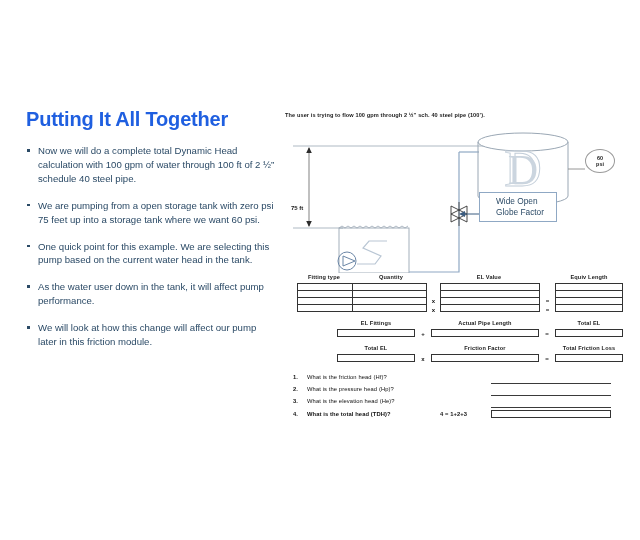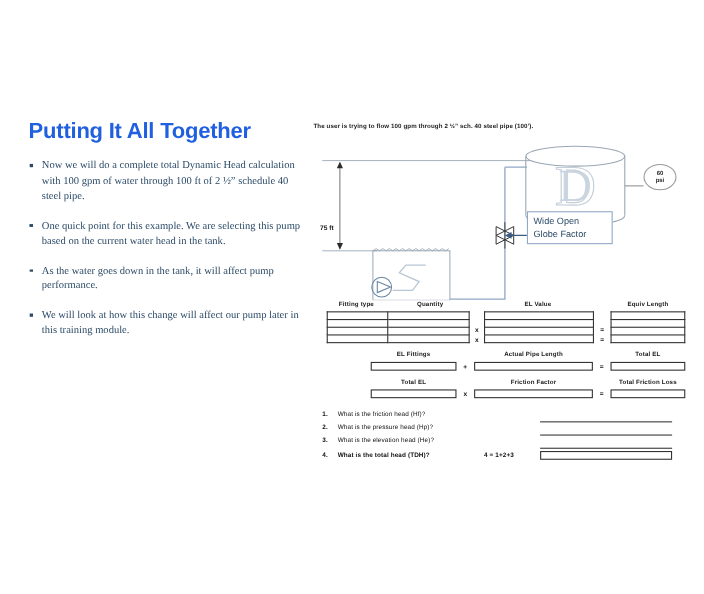--- a/index.html
+++ b/index.html
@@ -36,21 +36,20 @@
     color: #1f5fe0;
     letter-spacing: -0.2px;
     line-height: 1.1;
     margin: 0 0 14px 0;
     white-space: nowrap;
   }
   .bullet-list {
     list-style: none;
     margin: 0;
     padding: 0;
-    font-family: Liberation Serif, serif;
   }
   .bullet-item {
     position: relative;
     padding-left: 12px;
     margin-bottom: 13px;
     font-size: 9.6px;
     line-height: 1.45;
     color: #2b4a66;
   }
   .bullet-item .dot {
@@ -91,21 +90,21 @@
   
   #valve-callout {
     position: absolute;
     left: 196px;
     top: 80px;
     width: 78px;
     height: 30px;
     border: 1px solid #8fa8c4;
     background: #ffffff;
     box-sizing: border-box;
-    padding: 3px 0 0 5px;
+    padding: 3px 0 0 16px;
     font-size: 8.3px;
     line-height: 1.35;
     color: #2b4a66;
   }
 
   
   #gauge {
     position: absolute;
     left: 302px;
     top: 37px;
@@ -183,32 +182,33 @@
     <ul class="bullet-list">
       <li class="bullet-item">
         <span class="dot"></span>
         <span>Now we will do a complete total Dynamic Head calculation with 100 gpm of water through 100 ft of 2 ½” schedule 40 steel pipe.</span>
       </li>
       <li class="bullet-item">
         <span class="dot"></span>
       </li>
       <li class="bullet-item">
         <span class="dot"></span>
+        <span>We are pumping from a open storage tank with zero psi 75 feet up into a storage tank where we want 60 psi.</span>
       </li>
       <li class="bullet-item">
         <span class="dot"></span>
         <span>One quick point for this example. We are selecting this pump based on the current water head in the tank.</span>
       </li>
       <li class="bullet-item">
         <span class="dot"></span>
-        <span>As the water goes down in the tank, it will affect pump performance.</span>
-      </li>
-      <li class="bullet-item">
-        <span class="dot"></span>
-        <span>We will look at how this change will affect our pump later in this training module.</span>
+        <span>As the water user down in the tank, it will affect pump performance.</span>
+      </li>
+      <li class="bullet-item">
+        <span class="dot"></span>
+        <span>We will look at how this change will affect our pump later in this friction module.</span>
       </li>
     </ul>
   </div>
 
   <div id="right-col">
 
     <div id="flow-caption">The user is trying to flow 100 gpm through 2 ½” sch. 40 steel pipe (100’).</div>
 
     <svg id="schematic" width="345" height="145" viewBox="0 0 345 145">
 

